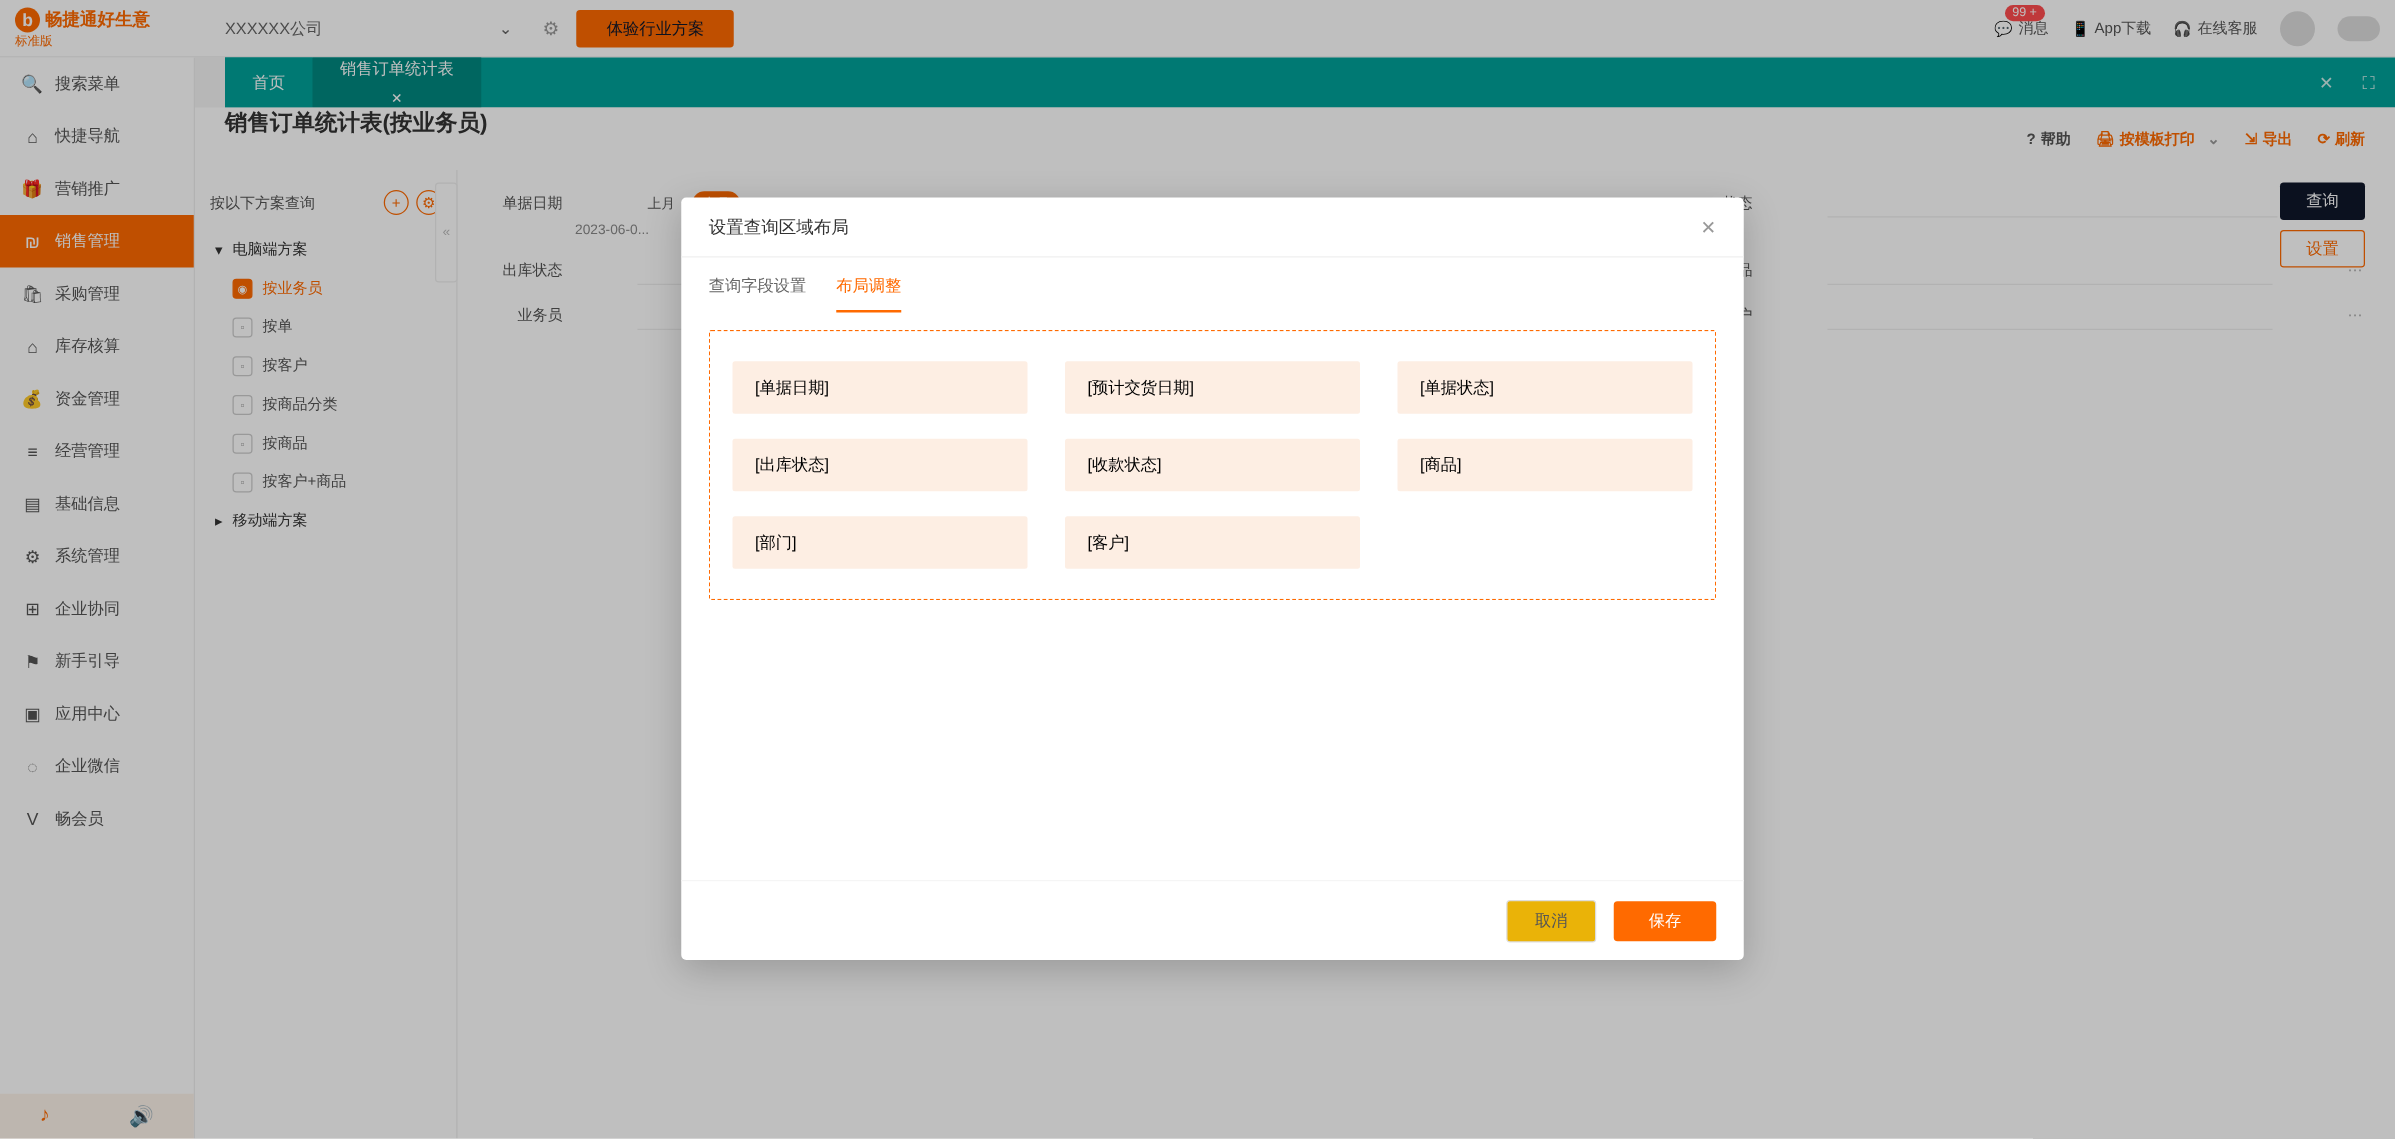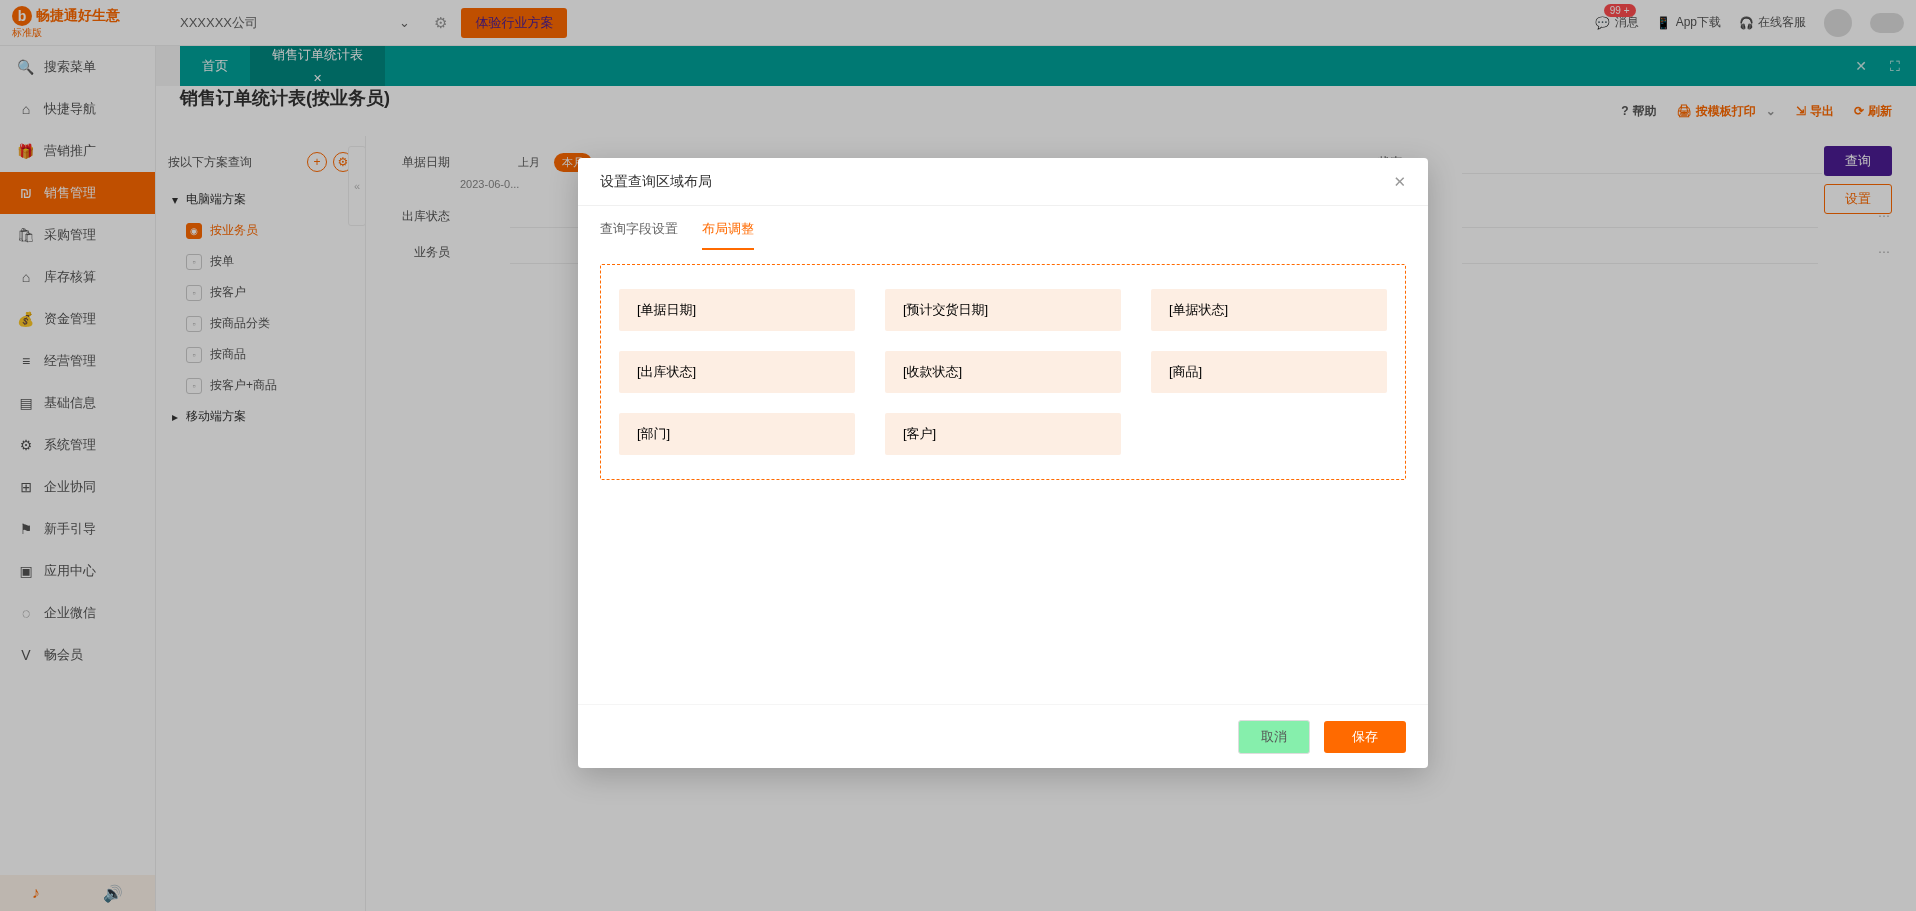--- a/index.html
+++ b/index.html
@@ -6,21 +6,21 @@
 body { background: #f5f5f5; overflow: hidden; width: 1916px; height: 911px; position: relative; }
 
 
 .topbar { height: 46px; background: #fff; display: flex; align-items: center; padding: 0 12px; border-bottom: 1px solid #eee; }
 .logo { display: flex; flex-direction: column; align-items: flex-start; margin-right: 20px; color: #ff6a00; }
 .logo-main { font-size: 14px; font-weight: bold; display: flex; align-items: center; gap: 4px; }
 .logo-b { width: 20px; height: 20px; background: #ff6a00; border-radius: 50%; color: #fff; display: flex; align-items: center; justify-content: center; font-weight: bold; }
 .logo-sub { font-size: 10px; color: #ff6a00; }
 .company-select { width: 250px; height: 30px; border: none; display: flex; align-items: center; justify-content: space-between; padding: 0 10px; color: #666; font-size: 13px; margin-left: 30px; }
 .gear { color: #999; margin: 0 14px; font-size: 15px; }
-.try-btn { background: #ff6a00; color: #4c1d95; border: none; padding: 6px 14px; border-radius: 3px; font-size: 13px; }
+.try-btn { background: #ff6a00; color: #0f172a; border: none; padding: 6px 24px; border-radius: 3px; font-size: 13px; }
 .topbar-right { margin-left: auto; display: flex; align-items: center; gap: 18px; font-size: 12px; color: #555; }
 .top-item { display: flex; align-items: center; gap: 4px; position: relative; }
 .badge { position: absolute; top: -10px; left: 8px; background: #ff4d4f; color: #fff; border-radius: 9px; font-size: 10px; padding: 1px 6px; }
 .avatar { width: 28px; height: 28px; background: #ddd; border-radius: 50%; }
 .avatar2 { width: 34px; height: 20px; background: #ddd; border-radius: 10px; }
 
 
 .sidebar { position: absolute; left: 0; top: 46px; bottom: 0; width: 156px; background: #fff; border-right: 1px solid #eee; }
 .side-item { display: flex; align-items: center; gap: 10px; padding: 12px 18px; font-size: 13px; color: #555; cursor: pointer; }
 .side-item.active { background: #ff6a00; color: #fff; }
@@ -59,42 +59,42 @@
 .filter-area { flex: 1; padding: 14px 24px; position: relative; }
 .filter-row { display: flex; gap: 60px; margin-bottom: 12px; font-size: 12px; color: #555; align-items: center; }
 .filter-lbl { min-width: 60px; text-align: right; }
 .date-tags { display: flex; gap: 6px; align-items: center; }
 .date-tag { padding: 2px 8px; border-radius: 10px; font-size: 11px; }
 .date-tag.on { background: #ff6a00; color: #fff; }
 .status-input { flex: 1; max-width: 360px; border-bottom: 1px solid #eee; height: 24px; }
 .more-dots { color: #aaa; letter-spacing: 2px; }
 
 .right-btns { position: absolute; right: 24px; top: 10px; display: flex; flex-direction: column; gap: 8px; }
-.btn-main { background: #4c1d95; color: #fff; border: none; padding: 6px 20px; border-radius: 3px; font-size: 13px; }
+.btn-main { background: #0f172a; color: #fff; border: none; padding: 6px 20px; border-radius: 3px; font-size: 13px; }
 .btn-sec { background: #fff; color: #ff6a00; border: 1px solid #ff6a00; padding: 5px 20px; border-radius: 3px; font-size: 13px; }
 
 
 .hints { position: absolute; left: 890px; top: 665px; display: flex; align-items: center; gap: 20px; }
 .hint-box { width: 80px; height: 70px; background: #ff6a00; opacity: .8; border-radius: 6px; transform: rotate(-6deg); }
 .hint-list { display: flex; flex-direction: column; gap: 10px; font-size: 13px; color: #666; }
 .hint-row { display: flex; align-items: center; gap: 8px; }
 .hint-num { width: 18px; height: 18px; border-radius: 50%; background: #888; color: #fff; font-size: 11px; display: flex; align-items: center; justify-content: center; }
 
 
 .mask { position: absolute; inset: 0; background: rgba(0,0,0,.25); }
-.modal { position: absolute; left: 545px; top: 158px; width: 850px; height: 610px; background: #fff; border-radius: 4px; box-shadow: 0 8px 30px rgba(0,0,0,.2); display: flex; flex-direction: column; margin-left: 33px; }
+.modal { position: absolute; left: 545px; top: 158px; width: 850px; height: 610px; background: #fff; border-radius: 4px; box-shadow: 0 8px 30px rgba(0,0,0,.2); display: flex; flex-direction: column; }
 .modal-head { height: 48px; display: flex; align-items: center; padding: 0 22px; border-bottom: 1px solid #f0f0f0; font-size: 14px; color: #333; }
 .modal-close { margin-left: auto; color: #999; font-size: 15px; cursor: pointer; }
 .modal-tabs { display: flex; gap: 24px; padding: 14px 22px 0; font-size: 13px; color: #666; }
 .mtab { padding-bottom: 10px; cursor: pointer; }
 .mtab.active { color: #ff6a00; border-bottom: 2px solid #ff6a00; }
 .layout-box { margin: 14px 22px; border: 1px dashed #ff6a00; border-radius: 2px; padding: 24px 18px; display: grid; grid-template-columns: repeat(3, 1fr); gap: 20px 30px; }
 .field-chip { background: #fdeee3; border-radius: 2px; height: 42px; display: flex; align-items: center; padding: 0 18px; font-size: 13px; color: #000000; cursor: move; }
 .modal-foot { margin-top: auto; height: 64px; display: flex; align-items: center; justify-content: flex-end; gap: 14px; padding: 0 22px; border-top: 1px solid #f5f5f5; }
-.mbtn-cancel { background: #86efac; border: 1px solid #ddd; color: #555; padding: 7px 22px; border-radius: 3px; font-size: 13px; }
+.mbtn-cancel { background: #eab308; border: 1px solid #ddd; color: #555; padding: 7px 22px; border-radius: 3px; font-size: 13px; }
 .mbtn-save { background: #ff6a00; border: none; color: #fff; padding: 7px 28px; border-radius: 3px; font-size: 13px; }
 </style>
 </head>
 <body>
 
 <div class="topbar">
   <div class="logo">
     <div class="logo-main">
         <span class="logo-b">b</span>
         <span>畅捷通好生意</span>

